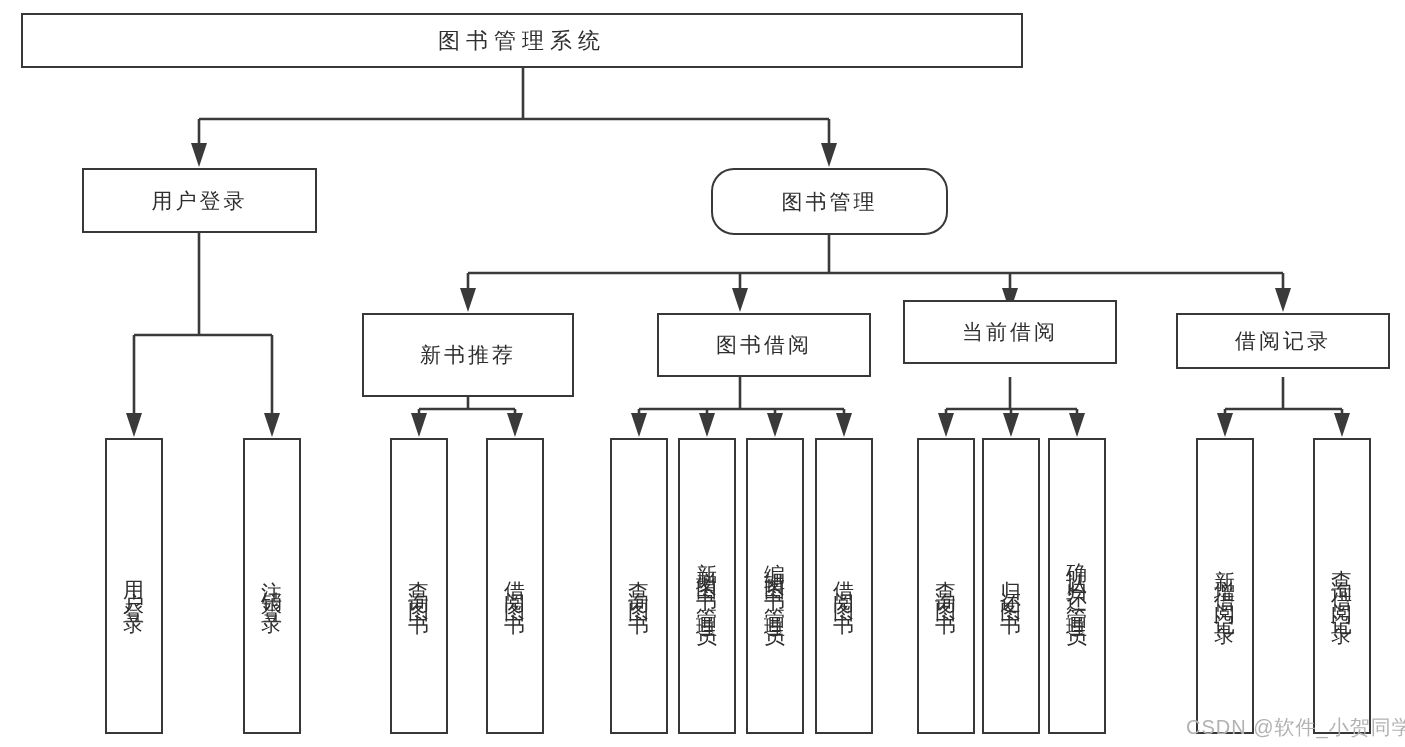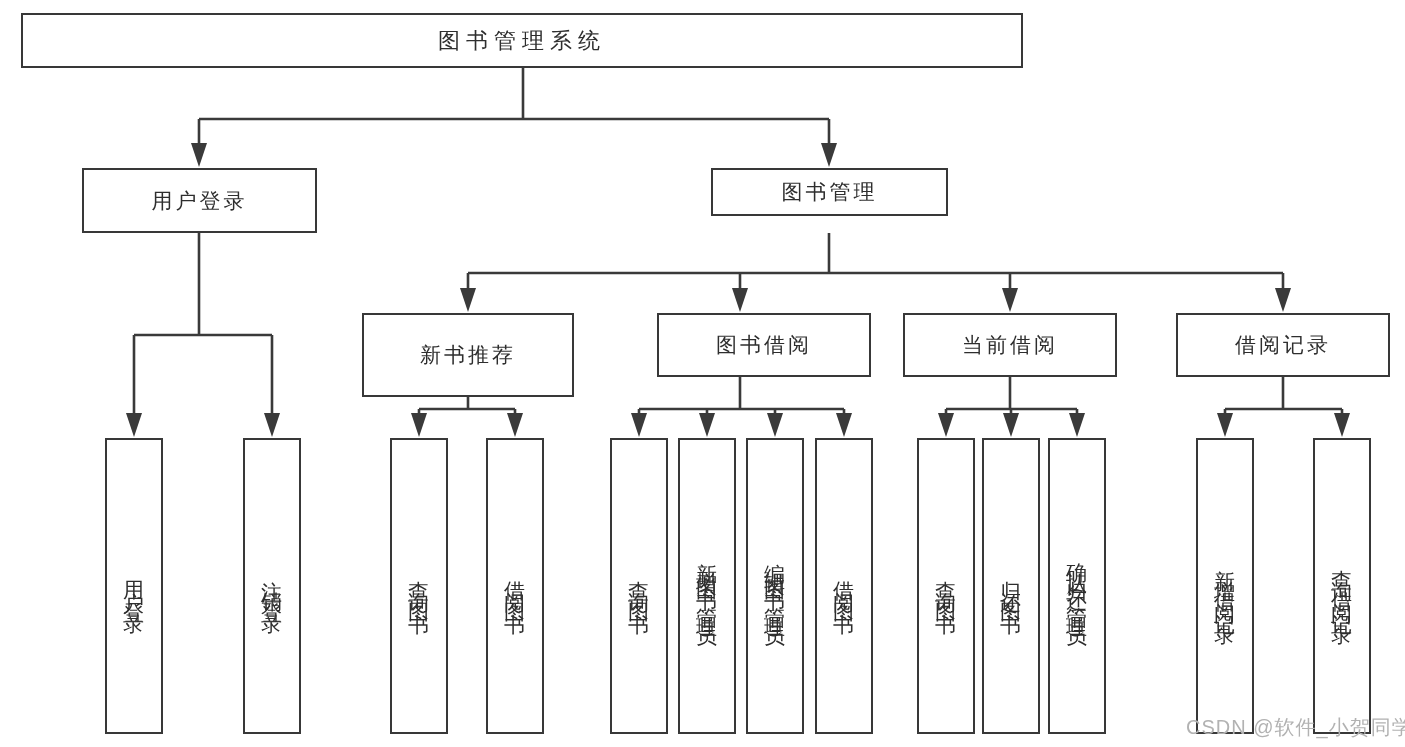--- a/index.html
+++ b/index.html
@@ -72,26 +72,26 @@
       <polygon points="1003,413 1019,413 1011,437"></polygon>
       <polygon points="1069,413 1085,413 1077,437"></polygon>
       <polygon points="1217,413 1233,413 1225,437"></polygon>
       <polygon points="1334,413 1350,413 1342,437"></polygon>
     </g>
   </svg>
 
   <div class="box root-label" style="left:21px;top:13px;width:1002px;height:55px;">图书管理系统</div>
 
   <div class="box h-label" style="left:82px;top:168px;width:235px;height:65px;">用户登录</div>
-  <div class="box h-label" style="left:711px;top:168px;width:237px;height:48px;">图书管理</div>
+  <div class="box h-label" style="left:711px;top:168px;width:237px;height:67px;border-radius:23px;">图书管理</div>
 
   <div class="box h-label" style="left:362px;top:313px;width:212px;height:84px;">新书推荐</div>
   <div class="box h-label" style="left:633px;top:313px;width:214px;height:64px;margin-left:24px;">图书借阅</div>
-  <div class="box h-label" style="left:903px;top:313px;width:214px;height:64px;">当前借阅</div>
-  <div class="box h-label" style="left:1176px;top:313px;width:214px;height:64px;">借阅记录</div>
+  <div class="box h-label" style="left:903px;top:300px;width:214px;height:64px;">当前借阅</div>
+  <div class="box h-label" style="left:1176px;top:313px;width:214px;height:56px;">借阅记录</div>
 
   <div class="box leaf" style="left:105px;top:438px;width:58px;height:296px;">用户登录</div>
   <div class="box leaf" style="left:243px;top:438px;width:58px;height:296px;">注销登录</div>
 
   <div class="box leaf" style="left:390px;top:438px;width:58px;height:296px;">查询图书</div>
   <div class="box leaf" style="left:486px;top:438px;width:58px;height:296px;">借阅图书</div>
 
   <div class="box leaf" style="left:610px;top:438px;width:58px;height:296px;">查询图书</div>
   <div class="box leaf tight" style="left:678px;top:438px;width:58px;height:296px;">新增图书（管理员）</div>
   <div class="box leaf tight" style="left:746px;top:438px;width:58px;height:296px;">编辑图书（管理员）</div>

